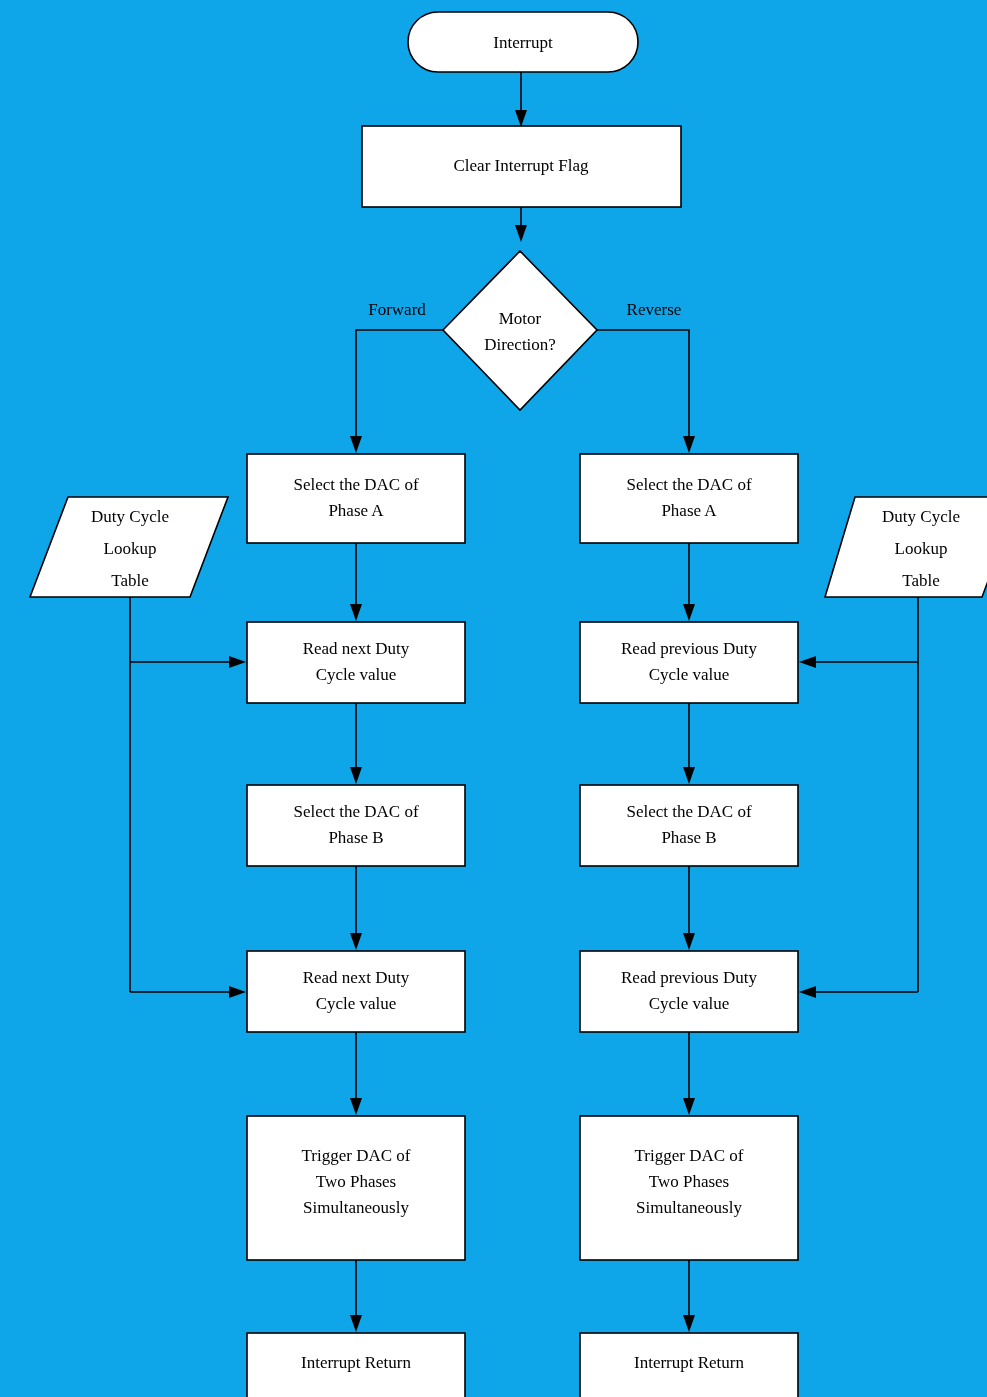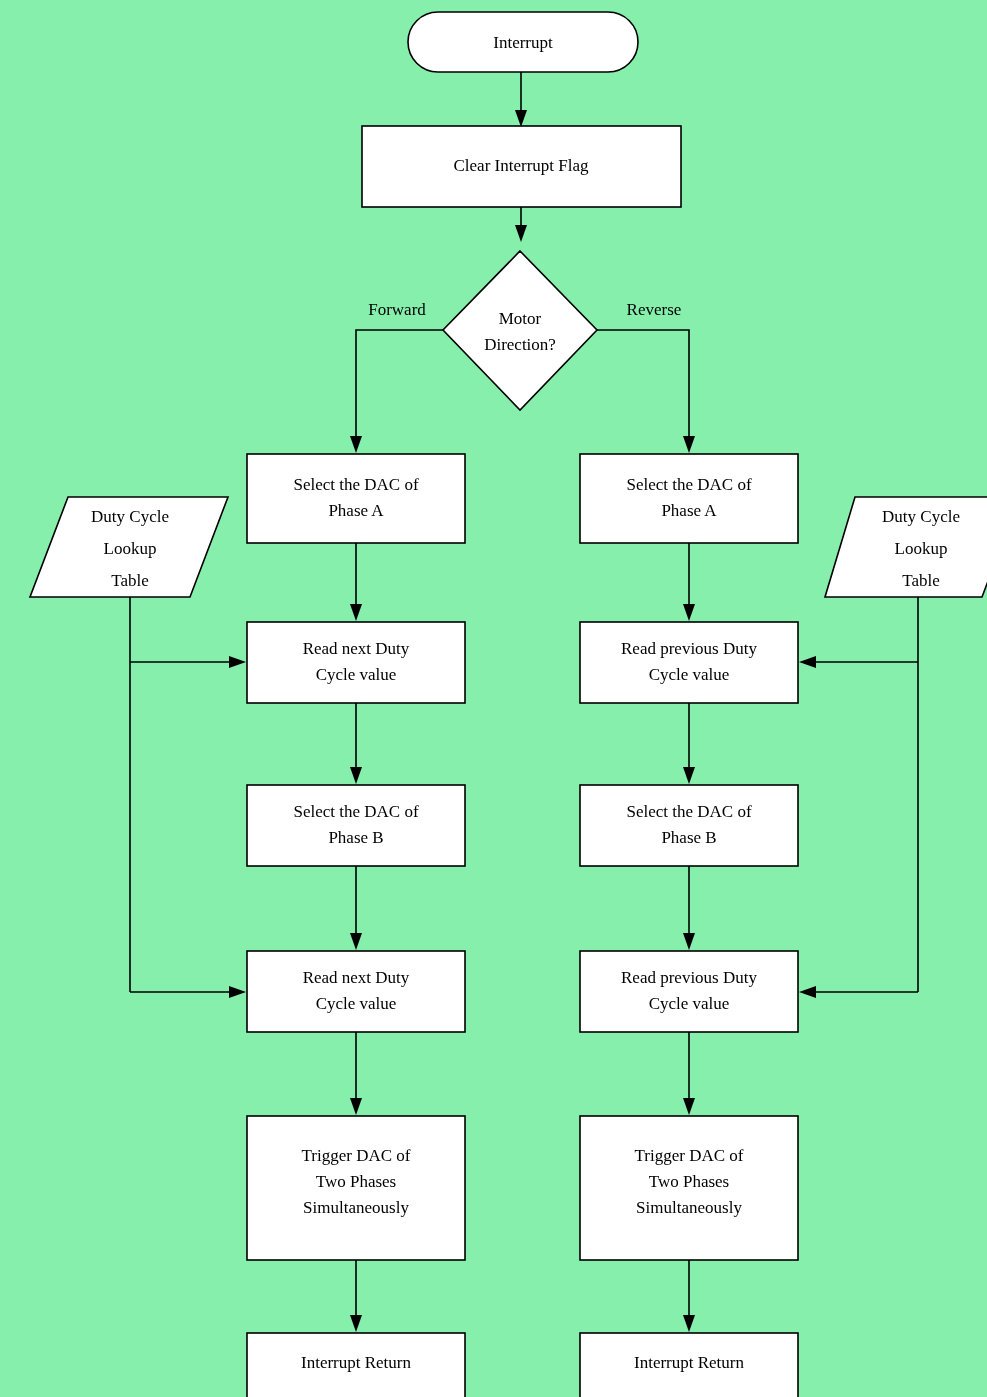--- a/index.html
+++ b/index.html
@@ -8,21 +8,21 @@
     padding: 0;
     background: #ffffff;
   }
   body {
     font-family: "Liberation Serif", "DejaVu Serif", serif;
   }
   #canvas {
     position: relative;
     width: 987px;
     height: 1397px;
-    background: #86efac;
+    background: #0ea5e9;
     overflow: hidden;
   }
   #flow-svg {
     position: absolute;
     top: 0;
     left: 0;
     width: 987px;
     height: 1397px;
   }
   .node-text {

